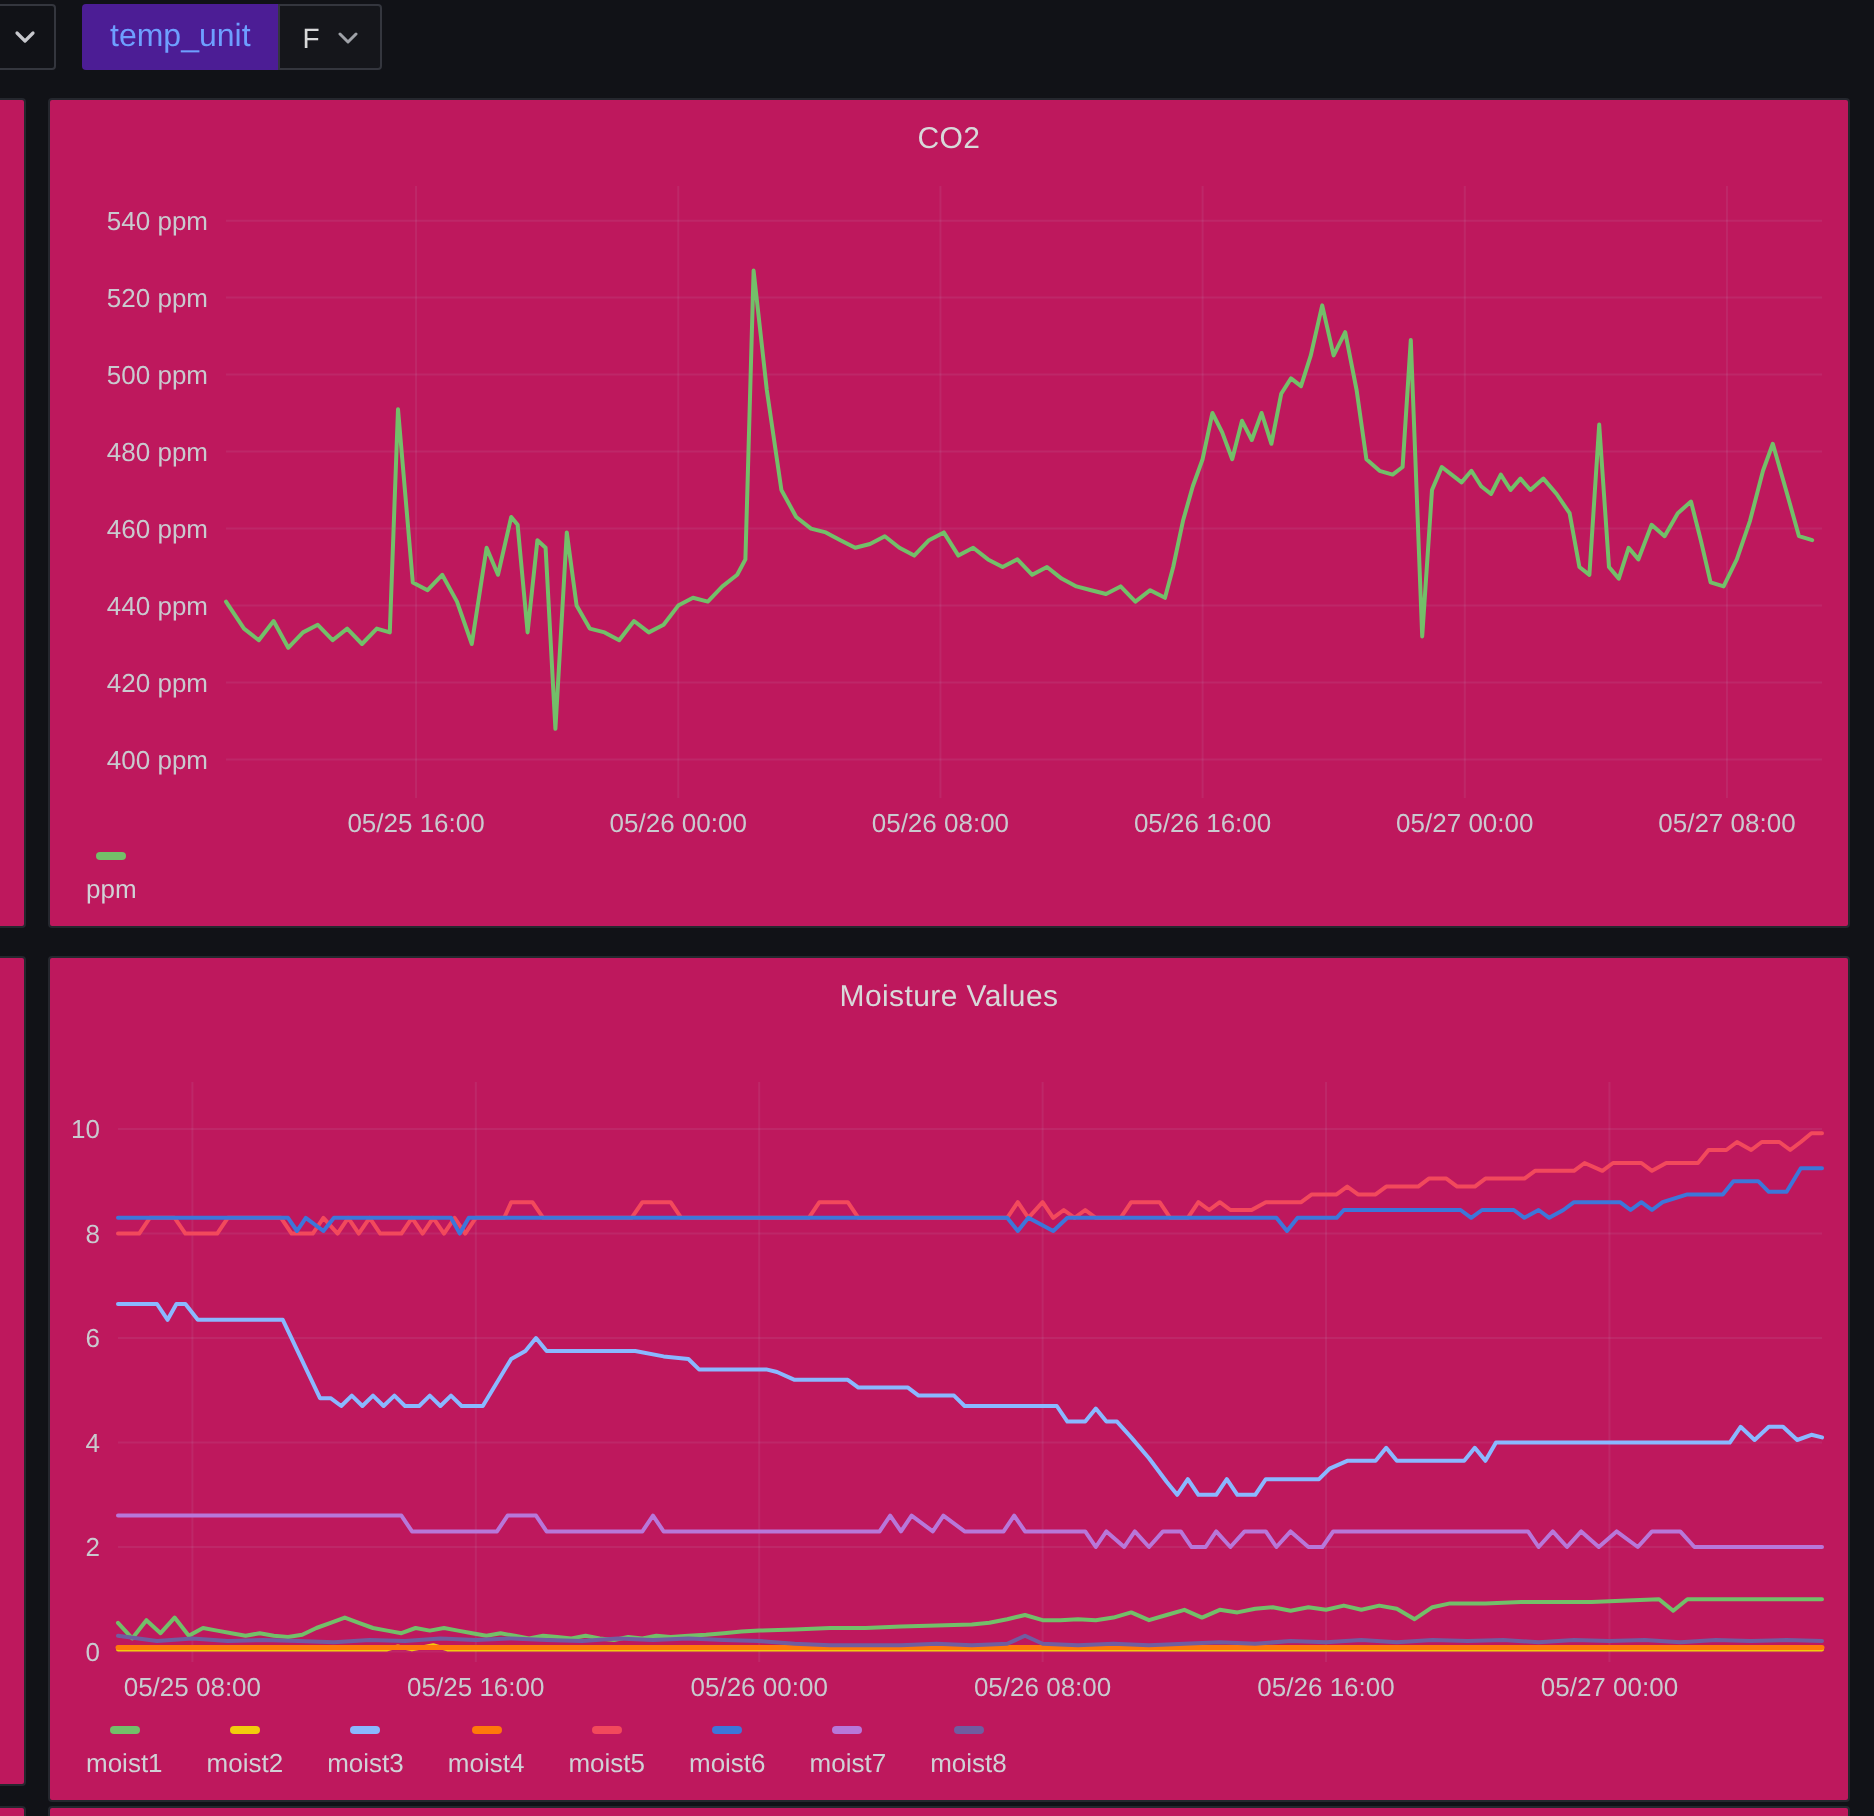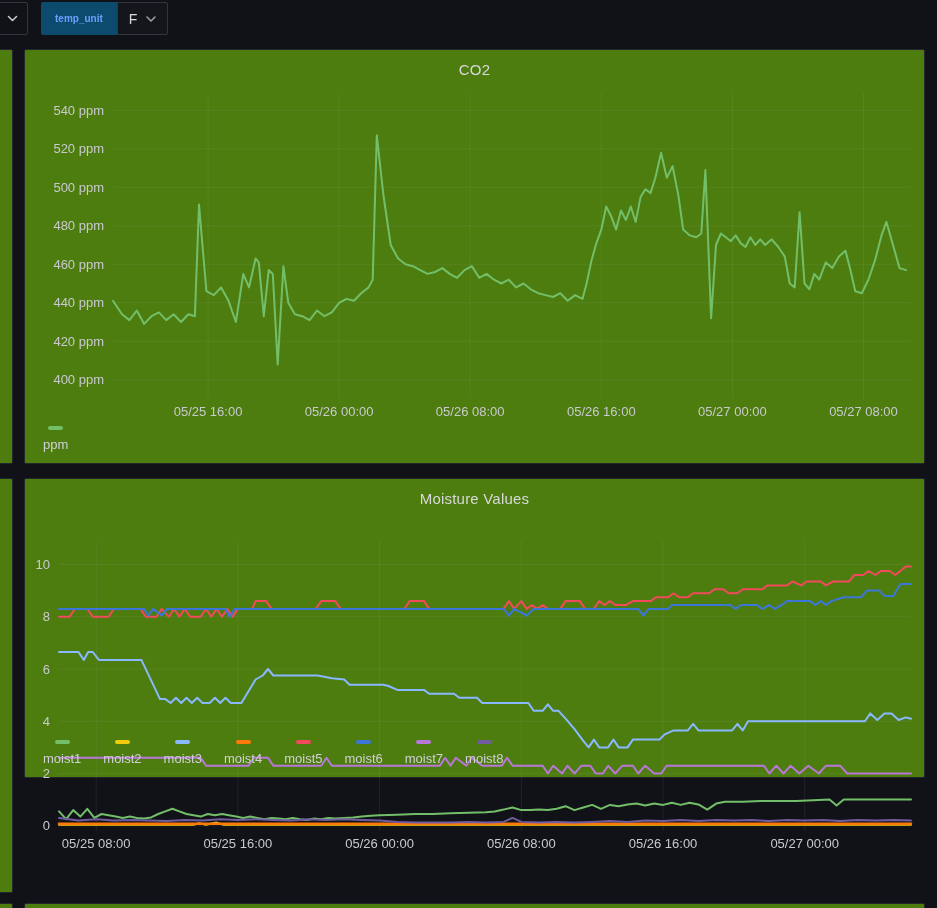--- a/index.html
+++ b/index.html
@@ -11,31 +11,31 @@
   }
   .topbar{position:absolute;top:0;left:0;right:0;height:40px;}
   .ctrl-cut{
     position:absolute;left:-24px;top:2px;width:52px;height:33px;
     border:1px solid #34363E;border-radius:2px;background:#111217;
     display:flex;align-items:center;justify-content:flex-end;padding-right:9px;
     box-sizing:border-box;
   }
   .var-group{position:absolute;left:41px;top:2px;height:33px;display:flex;}
   .var-label{
-    background:#0c4a6e;color:#6E9FFF;font-size:10px;font-weight:700;
+    background:#4c1d95;color:#6E9FFF;font-size:16px;font-weight:400;
     display:flex;align-items:center;padding:0 14px;border-radius:2px 0 0 2px;
   }
   .var-value{
     border:1px solid #34363E;background:#15161B;color:#D8D9DA;font-size:14px;
     display:flex;align-items:center;gap:9px;padding:0 11px;border-radius:0 2px 2px 0;
     box-sizing:border-box;
   }
   .chev{display:block;}
   .panel{
-    position:absolute;background:#4d7c0f;border:1px solid #25272E;
+    position:absolute;background:#be185d;border:1px solid #25272E;
     border-radius:2px;box-sizing:border-box;
   }
   .panel-title{
     position:absolute;top:0;left:0;right:0;height:38px;
     display:flex;align-items:center;justify-content:center;
     color:#D8D9DA;font-size:15px;font-weight:500;letter-spacing:.2px;cursor:pointer;
   }
   .chart{position:absolute;inset:0;}
   .chart svg{display:block;}
   .legend{position:absolute;left:18px;bottom:11px;display:flex;gap:22px;align-items:center;}
@@ -109,21 +109,21 @@
       </svg>
     </div>
   <div class="legend">
       <div class="legend-item">
         <span class="swatch" style="background: rgb(115, 191, 105);"></span>
         <span>ppm</span>
       </div>
     </div>
 </div>
 
-<div class="panel" style="left:24px;top:478px;width:901px;height:300px;text-decoration:underline;">
+<div class="panel" style="left:24px;top:478px;width:901px;height:423px;text-decoration:underline;">
   <div class="panel-title">Moisture Values</div>
   <div class="chart">
       <svg width="899" height="413">
         <defs>
           <clipPath id="clip1">
             <rect x="32" y="60" width="856" height="294"></rect>
           </clipPath>
         </defs>
         <line x1="34" y1="85.51351351351352" x2="886" y2="85.51351351351352" stroke="rgba(204,204,220,0.09)" stroke-width="1"></line>
         <line x1="34" y1="137.76576576576576" x2="886" y2="137.76576576576576" stroke="rgba(204,204,220,0.09)" stroke-width="1"></line>

